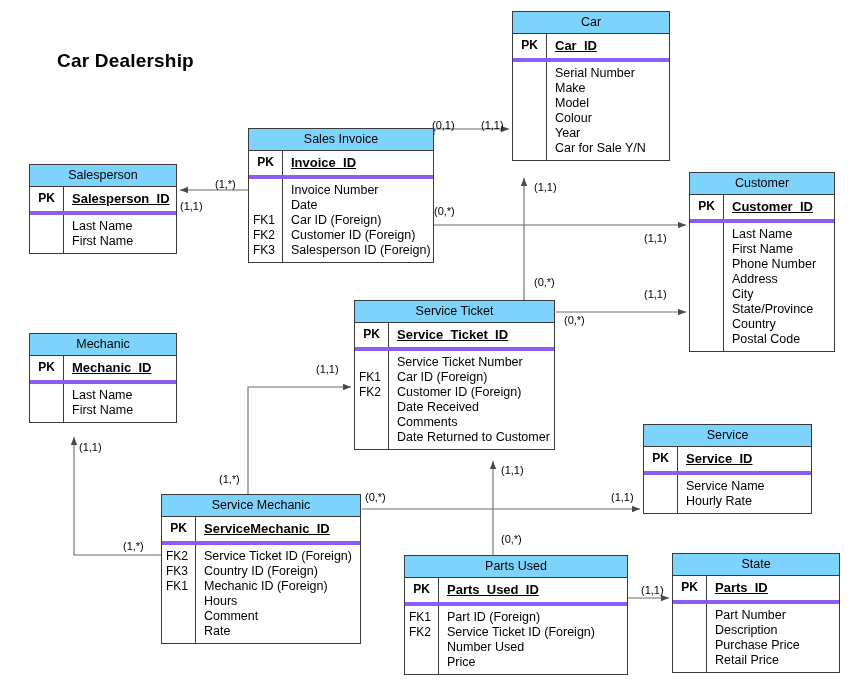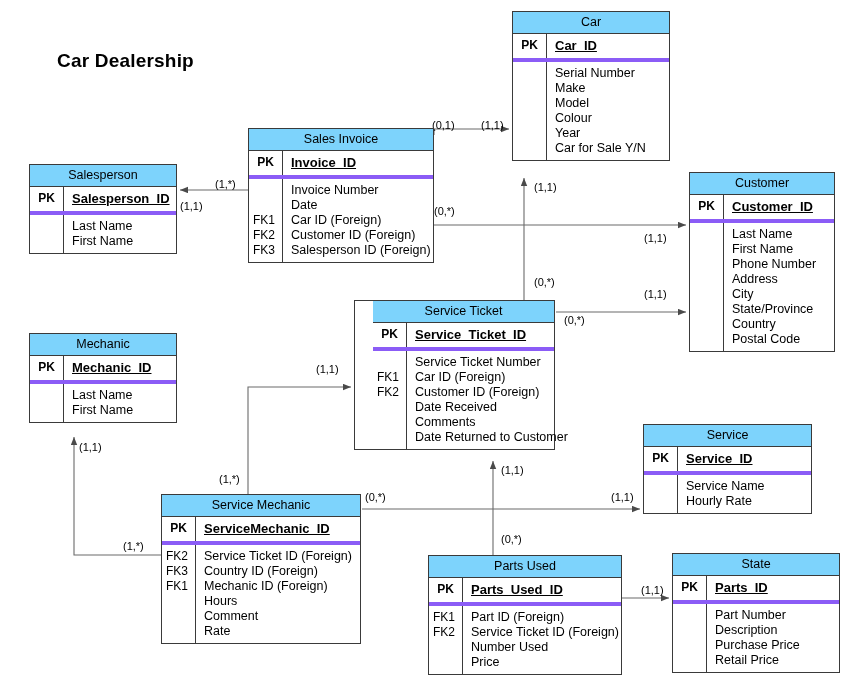--- a/index.html
+++ b/index.html
@@ -254,21 +254,21 @@
         <div class="attr-line">Phone Number</div>
         <div class="attr-line">Address</div>
         <div class="attr-line">City</div>
         <div class="attr-line">State/Province</div>
         <div class="attr-line">Country</div>
         <div class="attr-line">Postal Code</div>
       </div>
     </div>
   </div>
 
-  <div class="entity" style="left:354px; top:300px; width:201px;padding-left:18px;">
+  <div class="entity" style="left:354px; top:300px; width:201px;">
     <div class="ent-header">Service Ticket</div>
     <div class="ent-row ent-pk-row">
       <div class="key-col pk">PK</div>
       <div class="name-col"><span class="pk-name">Service_Ticket_ID</span></div>
     </div>
     <div class="ent-row">
       <div class="key-col fk">
         <div>&nbsp;</div>
         <div>FK1</div>
         <div>FK2</div>
@@ -342,21 +342,21 @@
         <div>&nbsp;</div>
         <div>&nbsp;</div>
       </div>
       <div class="name-col">
         <div class="attr-line">Service Name</div>
         <div class="attr-line">Hourly Rate</div>
       </div>
     </div>
   </div>
 
-  <div class="entity" style="left:404px; top:555px; width:194px;margin-left:24px;">
+  <div class="entity" style="left:404px; top:555px; width:224px;">
     <div class="ent-header">Parts Used</div>
     <div class="ent-row ent-pk-row">
       <div class="key-col pk">PK</div>
       <div class="name-col"><span class="pk-name">Parts_Used_ID</span></div>
     </div>
     <div class="ent-row">
       <div class="key-col fk">
         <div>FK1</div>
         <div>FK2</div>
         <div>&nbsp;</div>

